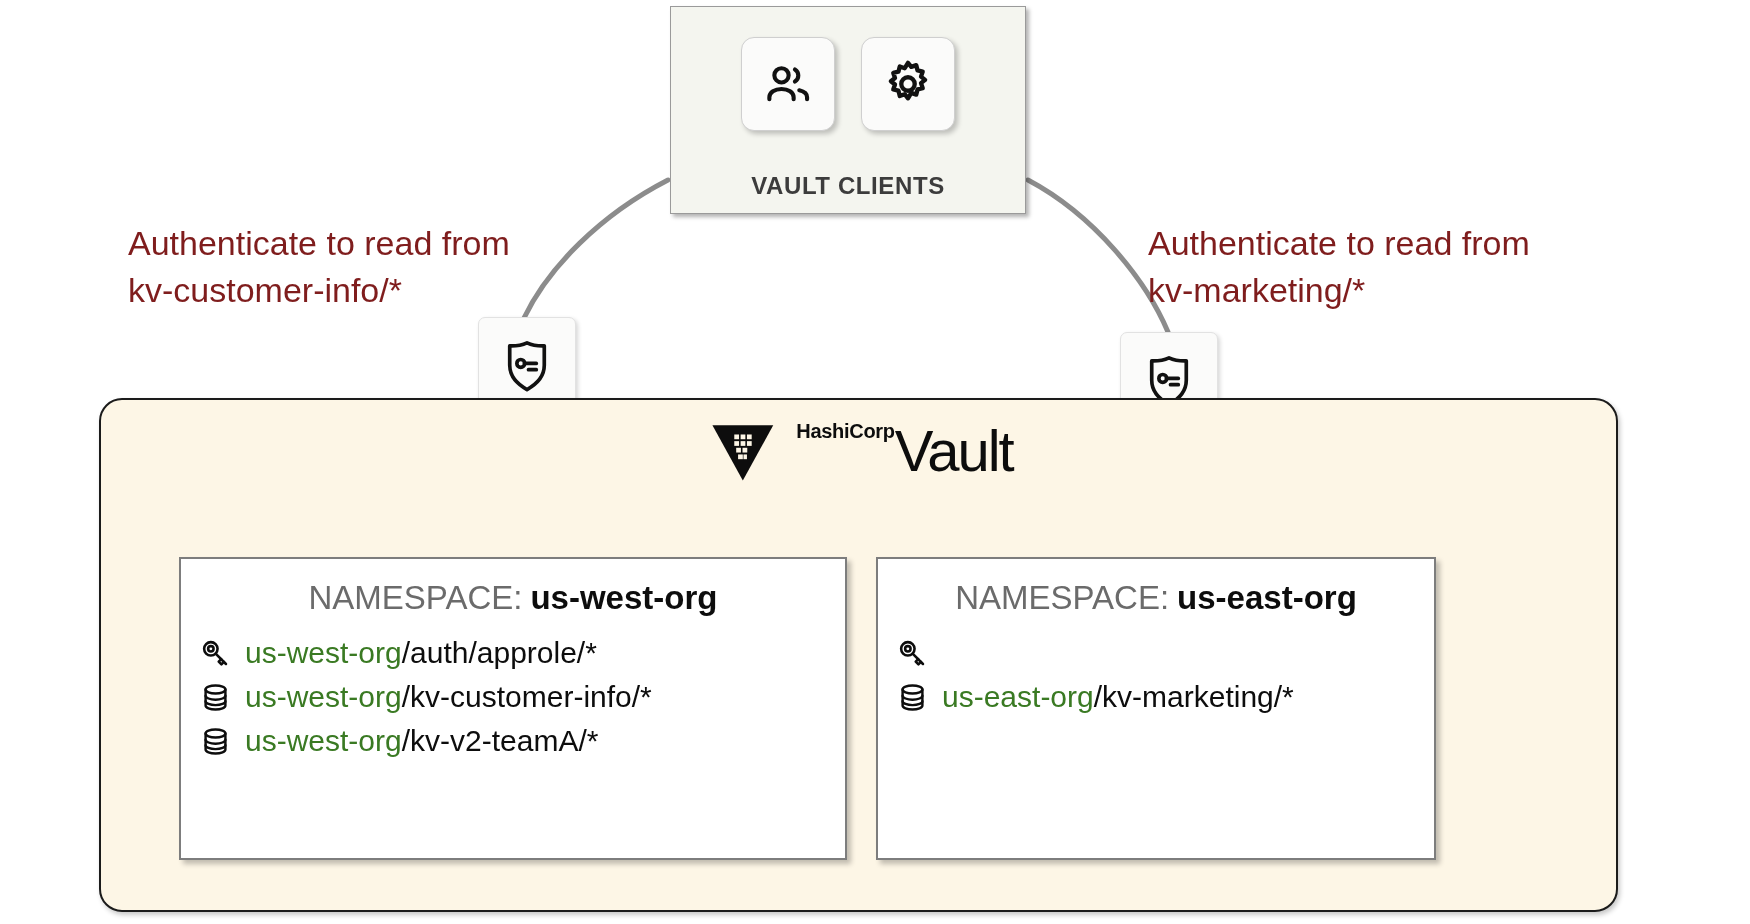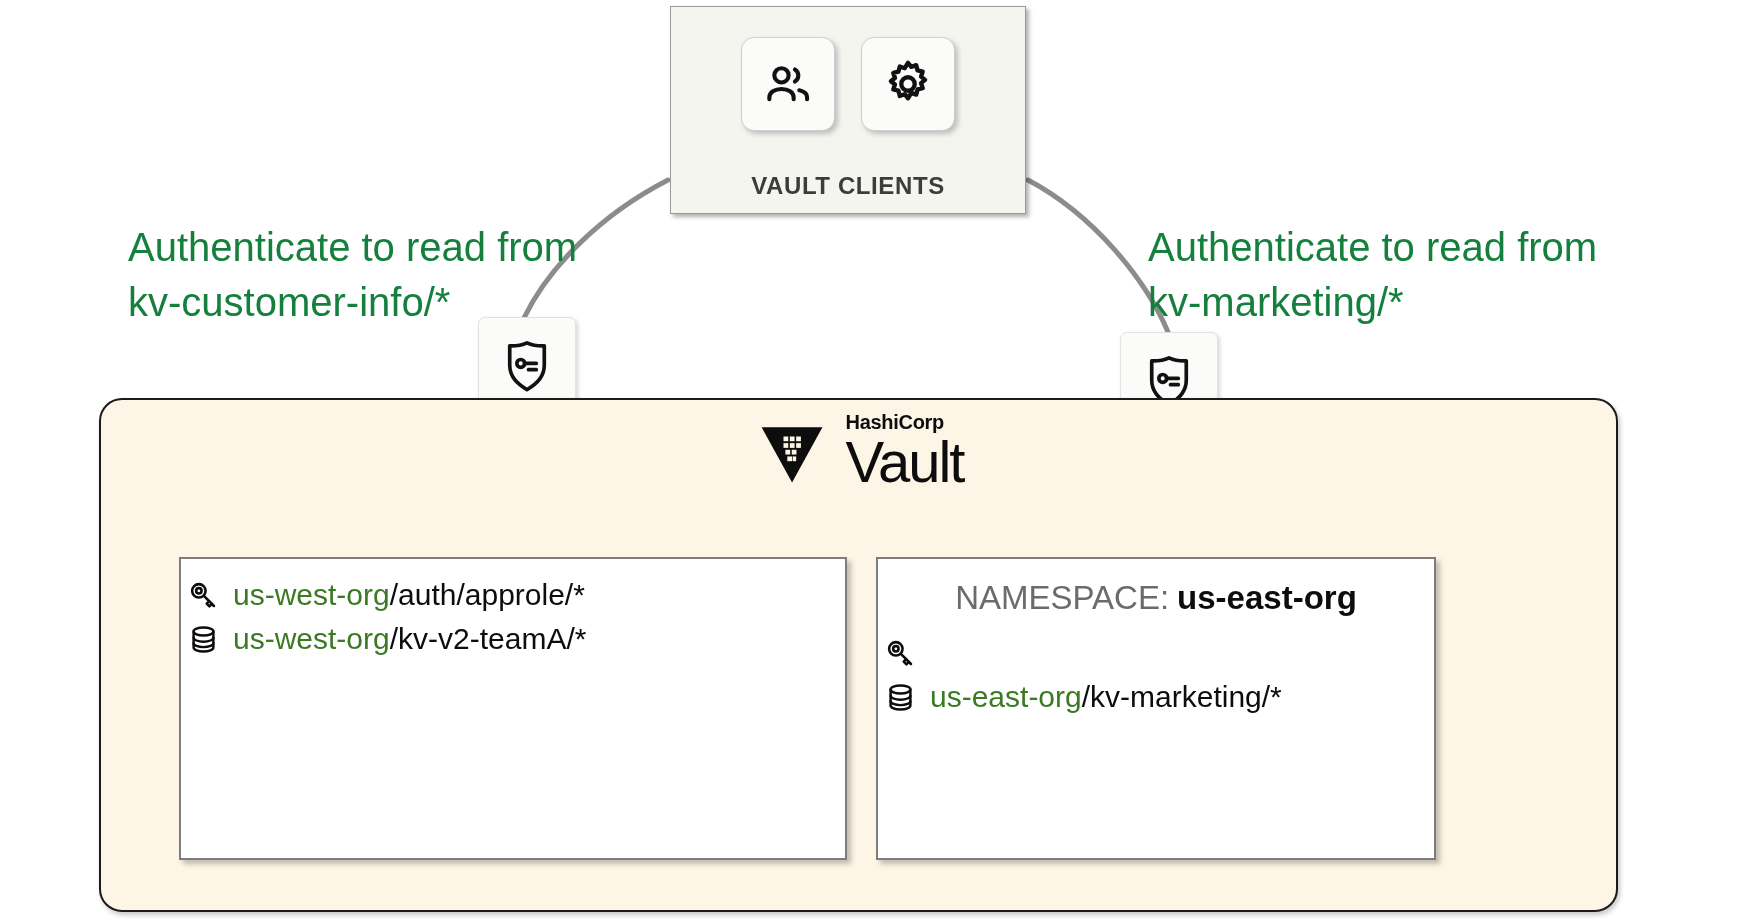--- a/index.html
+++ b/index.html
@@ -58,23 +58,23 @@
     text-align: center;
     font-size: 24px;
     font-weight: bold;
     letter-spacing: 0.6px;
     color: #3c3c3c;
   }
 
   
   .caption {
     position: absolute;
-    font-size: 40px;
+    font-size: 34px;
     line-height: 1.38;
-    color: #15803d;
+    color: #7f1d1d;
     white-space: pre-line;
   }
   #caption-left  { left: 128px;  top: 220px; }
   #caption-right { left: 1148px; top: 220px; }
 
   
   .shield-badge {
     position: absolute;
     width: 98px;
     height: 98px;
@@ -107,21 +107,21 @@
     position: absolute;
     left: 50%;
     top: 12px;
     transform: translateX(-50%);
     display: flex;
     align-items: center;
     gap: 16px;
   }
   #vault-wordmark {
     display: flex;
-    flex-direction: column;
+    flex-direction: row;
     line-height: 1;
   }
   #vault-brand {
     font-size: 20px;
     font-weight: bold;
     color: #0d0d0d;
     letter-spacing: -0.3px;
   }
   #vault-product {
     font-size: 58px;
@@ -149,21 +149,21 @@
     color: #6b6b6b;
     white-space: nowrap;
   }
   .ns-header .ns-name {
     color: #0d0d0d;
     font-weight: bold;
     margin-left: 8px;
   }
   .ns-list {
     margin-top: 14px;
-    padding-left: 6px;
+    padding-left: 18px;
   }
   .ns-row {
     display: flex;
     align-items: center;
     gap: 14px;
     height: 44px;
   }
   .ns-row .row-icon {
     width: 32px;
     height: 34px;
@@ -273,44 +273,58 @@
           </g>
         </svg>
       </span>
       <span id="vault-wordmark">
         <span id="vault-brand">HashiCorp</span>
         <span id="vault-product">Vault</span>
       </span>
     </div>
 
     <div class="ns-card" id="ns-card-0">
+      <div class="ns-header">
+        <span>NAMESPACE:</span><span class="ns-name">us-west-org</span>
+      </div>
       <div class="ns-list">
 
         <div class="ns-row">
           <span class="row-icon">
             <svg width="31" height="31" viewBox="0 0 24 24" fill="none" stroke="#0d0d0d" stroke-width="2" stroke-linecap="round" stroke-linejoin="round">
               <circle cx="8.4" cy="8.4" r="5.2"></circle>
               <circle cx="8.4" cy="8.4" r="2.1"></circle>
               <path d="M12.1 12.1l8 8"></path>
               <path d="M16.4 16.4l-1.9 1.9 2.1 2.1 1.9-1.9"></path>
             </svg>
           </span>
           <span class="row-text"><span class="row-prefix">us-west-org</span><span>/auth/approle/*</span></span>
         </div>
 
-
         <div class="ns-row">
           <span class="row-icon">
             <svg width="29" height="31" viewBox="0 0 24 24" fill="none" stroke="#0d0d0d" stroke-width="2" stroke-linecap="round" stroke-linejoin="round">
               <ellipse cx="12" cy="5.4" rx="8.2" ry="3.3"></ellipse>
               <path d="M3.8 5.4v13.2c0 1.8 3.7 3.3 8.2 3.3s8.2-1.5 8.2-3.3V5.4"></path>
               <path d="M3.8 10.5c0 1.8 3.7 3.3 8.2 3.3s8.2-1.5 8.2-3.3"></path>
               <path d="M3.8 15c0 1.8 3.7 3.3 8.2 3.3s8.2-1.5 8.2-3.3"></path>
             </svg>
           </span>
+          <span class="row-text"><span class="row-prefix">us-west-org</span><span>/kv-customer-info/*</span></span>
+        </div>
+
+        <div class="ns-row">
+          <span class="row-icon">
+            <svg width="29" height="31" viewBox="0 0 24 24" fill="none" stroke="#0d0d0d" stroke-width="2" stroke-linecap="round" stroke-linejoin="round">
+              <ellipse cx="12" cy="5.4" rx="8.2" ry="3.3"></ellipse>
+              <path d="M3.8 5.4v13.2c0 1.8 3.7 3.3 8.2 3.3s8.2-1.5 8.2-3.3V5.4"></path>
+              <path d="M3.8 10.5c0 1.8 3.7 3.3 8.2 3.3s8.2-1.5 8.2-3.3"></path>
+              <path d="M3.8 15c0 1.8 3.7 3.3 8.2 3.3s8.2-1.5 8.2-3.3"></path>
+            </svg>
+          </span>
           <span class="row-text"><span class="row-prefix">us-west-org</span><span>/kv-v2-teamA/*</span></span>
         </div>
 
       </div>
     </div>
 
     <div class="ns-card" id="ns-card-1">
       <div class="ns-header">
         <span>NAMESPACE:</span><span class="ns-name">us-east-org</span>
       </div>

